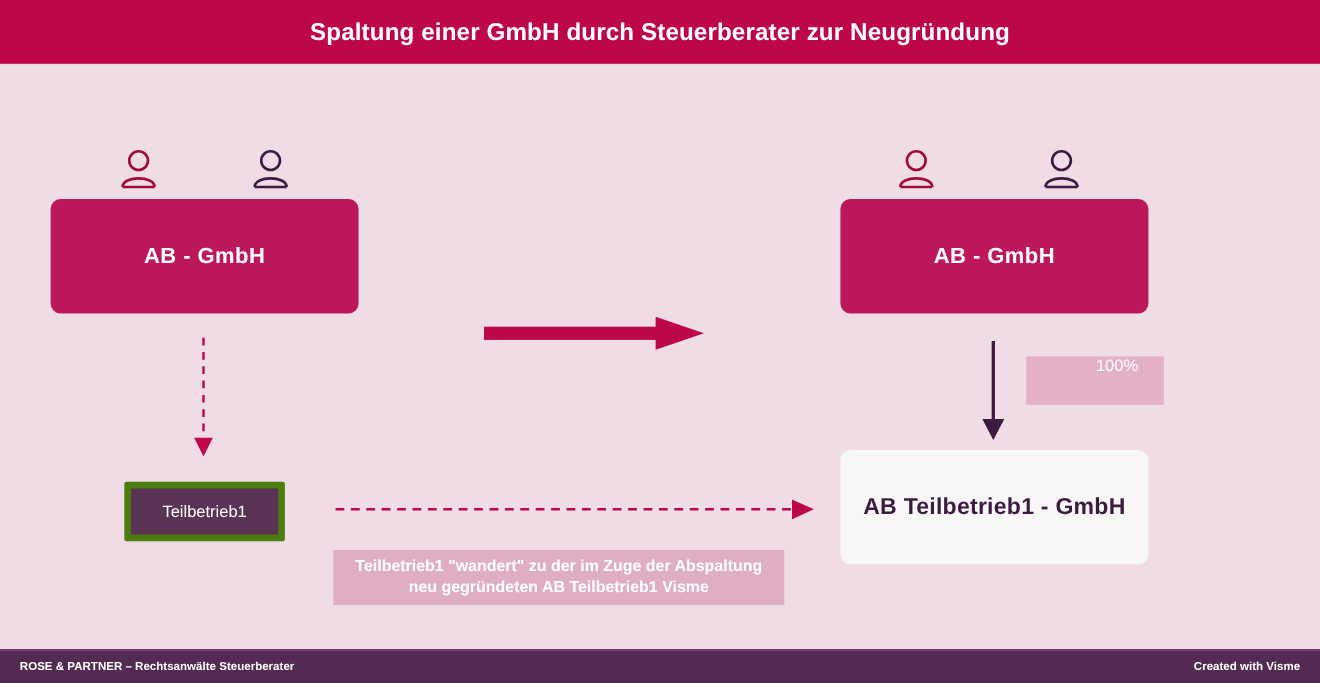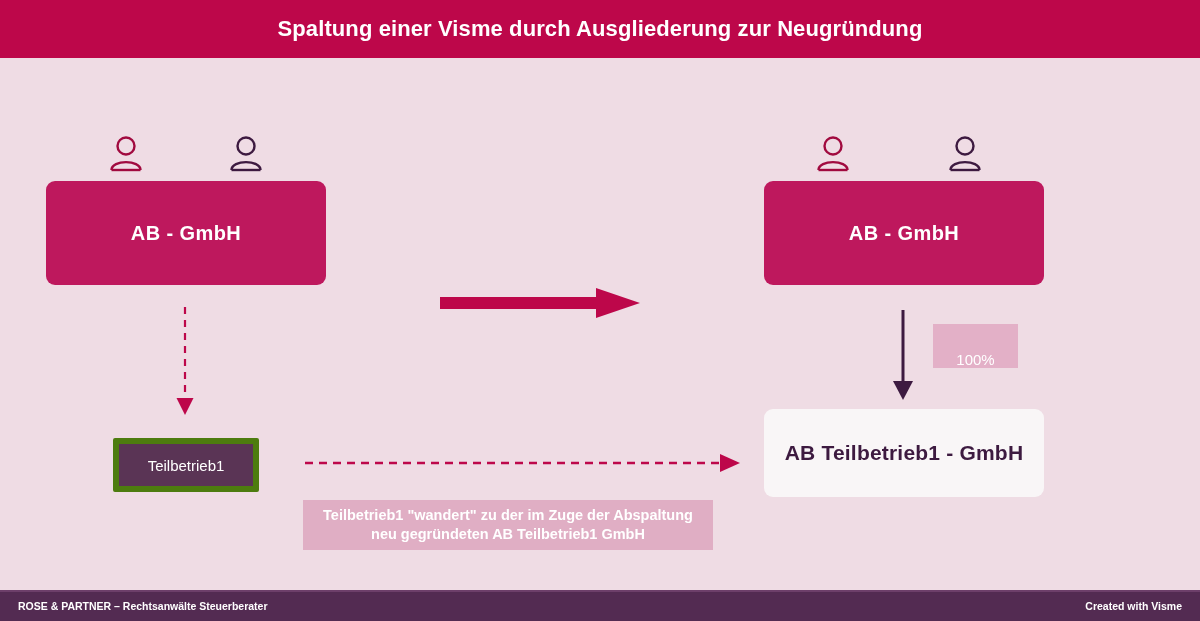--- a/index.html
+++ b/index.html
@@ -91,22 +91,23 @@
     pointer-events: none;
   }
 
   
   .pct-badge {
     position: absolute;
     background: #e3b0c7;
     color: #ffffff;
     font-size: 15px;
     display: flex;
-    align-items: flex-end;
+    align-items: flex-start;
     justify-content: center;
+    padding-left: 40px;
   }
   .caption-box {
     position: absolute;
     background: #e0aec4;
     color: #ffffff;
     font-size: 14.5px;
     font-weight: bold;
     line-height: 19px;
     text-align: center;
     display: flex;
@@ -149,21 +150,21 @@
     white-space: nowrap;
     margin-left: 20px;
   }
 </style>
 </head>
 <body>
 
 <div id="slide">
 
   <div class="header-band"></div>
-  <div class="header-title">Spaltung einer Visme durch Ausgliederung zur Neugründung</div>
+  <div class="header-title">Spaltung einer GmbH durch Steuerberater zur Neugründung</div>
 
   <svg id="arrow-layer" viewBox="0 0 1200 621" width="1200" height="621">
 
     <g>
       <line x1="185" y1="307" x2="185" y2="398" stroke="#bd074a" stroke-width="2.2" stroke-dasharray="7 6"></line>
       <polygon points="176.5,398 193.5,398 185,415" fill="#bd074a"></polygon>
     </g>
 
     <g>
       <rect x="440" y="297" width="172" height="12" fill="#bd074a"></rect>
@@ -212,28 +213,28 @@
   </svg>
 
   <div class="ent-box ent-crimson" style="left:764px; top:181px; width:280px; height:104px;">
     <span>AB -  GmbH</span>
   </div>
 
   <div class="pct-badge" style="left:933px; top:324px; width:85px; height:44px;">
     <span>100%</span>
   </div>
 
-  <div class="ent-box ent-white" style="left:764px; top:409px; width:280px; height:88px;">
+  <div class="ent-box ent-white" style="left:764px; top:409px; width:280px; height:104px;">
     <span>AB Teilbetrieb1  - GmbH</span>
   </div>
 
   <div class="caption-box" style="left:303px; top:500px; width:410px; height:50px;">
     <span>
       <span>Teilbetrieb1 "wandert" zu der im Zuge der Abspaltung</span><br>
-      <span>neu gegründeten AB Teilbetrieb1 GmbH</span>
+      <span>neu gegründeten AB Teilbetrieb1 Visme</span>
     </span>
   </div>
 
   <div class="footer-band">
     <div class="footer-left">ROSE &amp; PARTNER – Rechtsanwälte Steuerberater</div>
     <div class="footer-right">Created with Visme</div>
   </div>
 
 </div>
 

